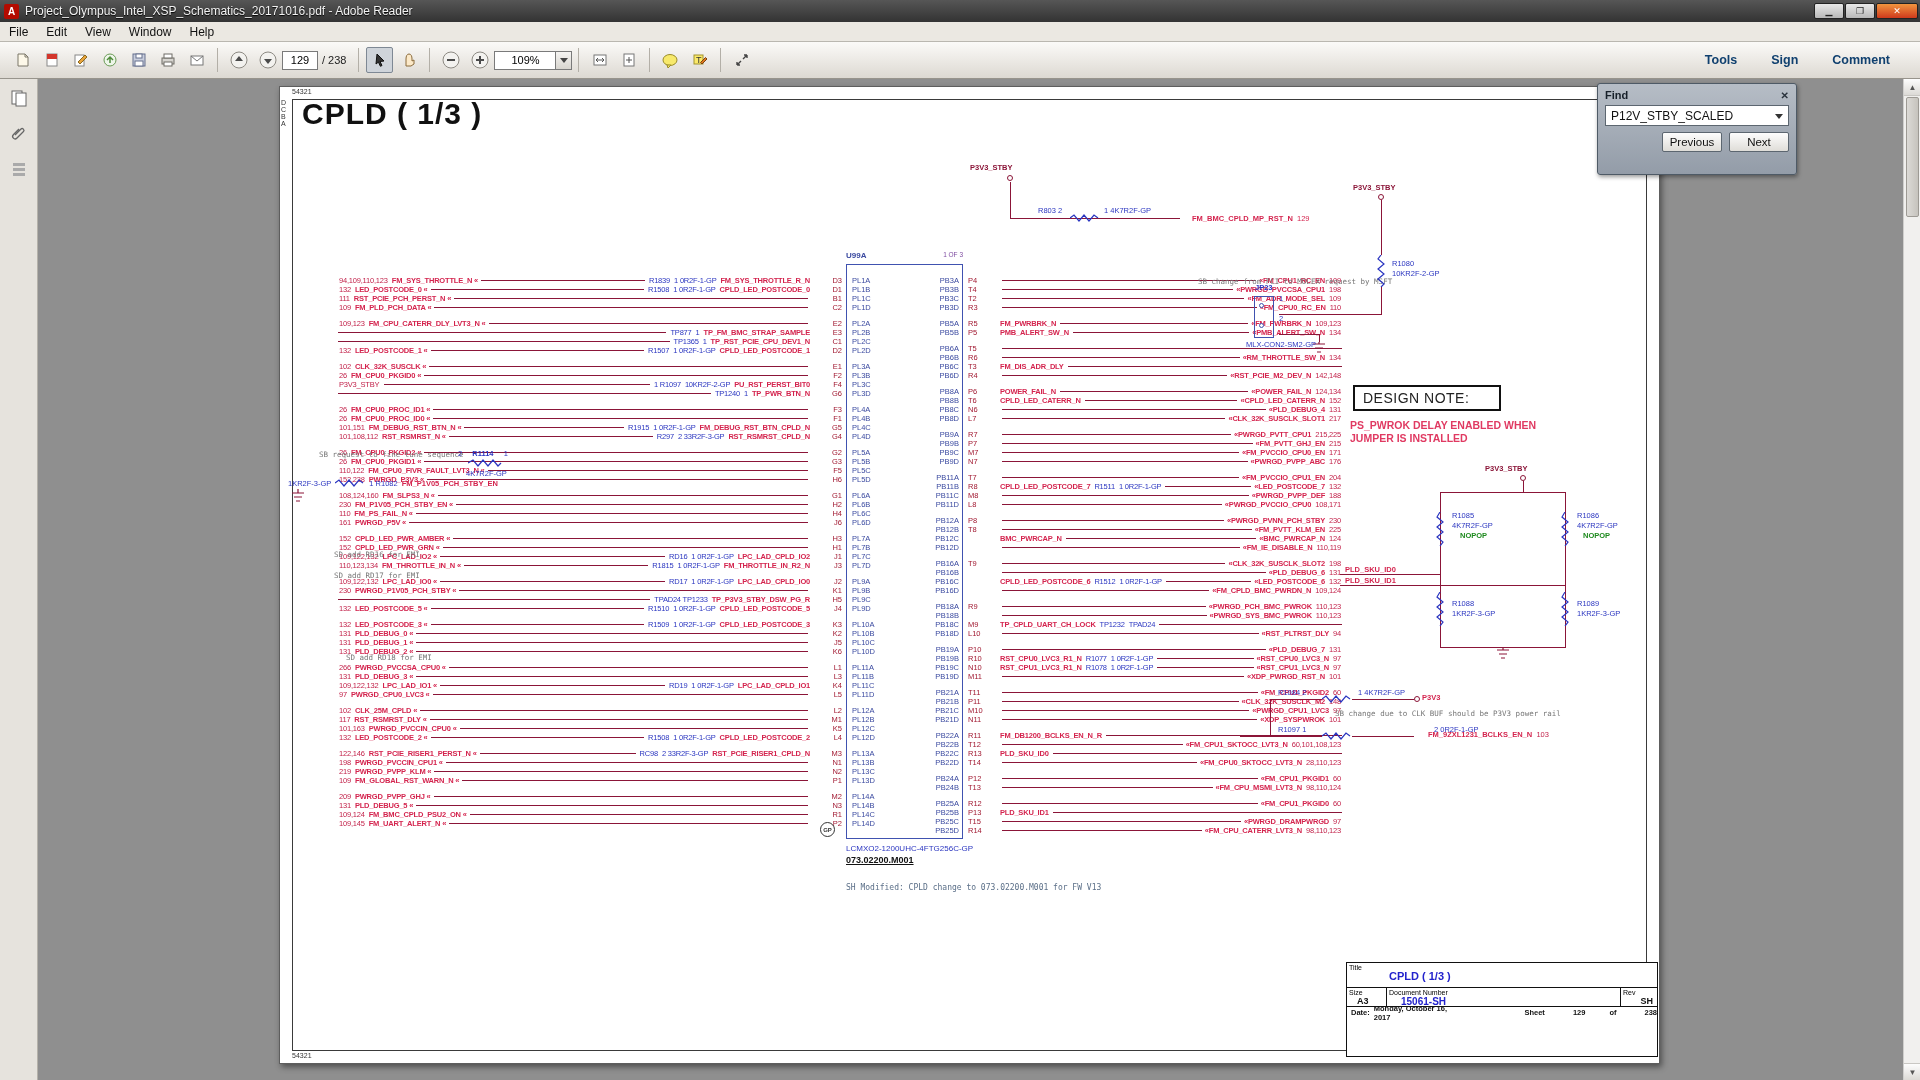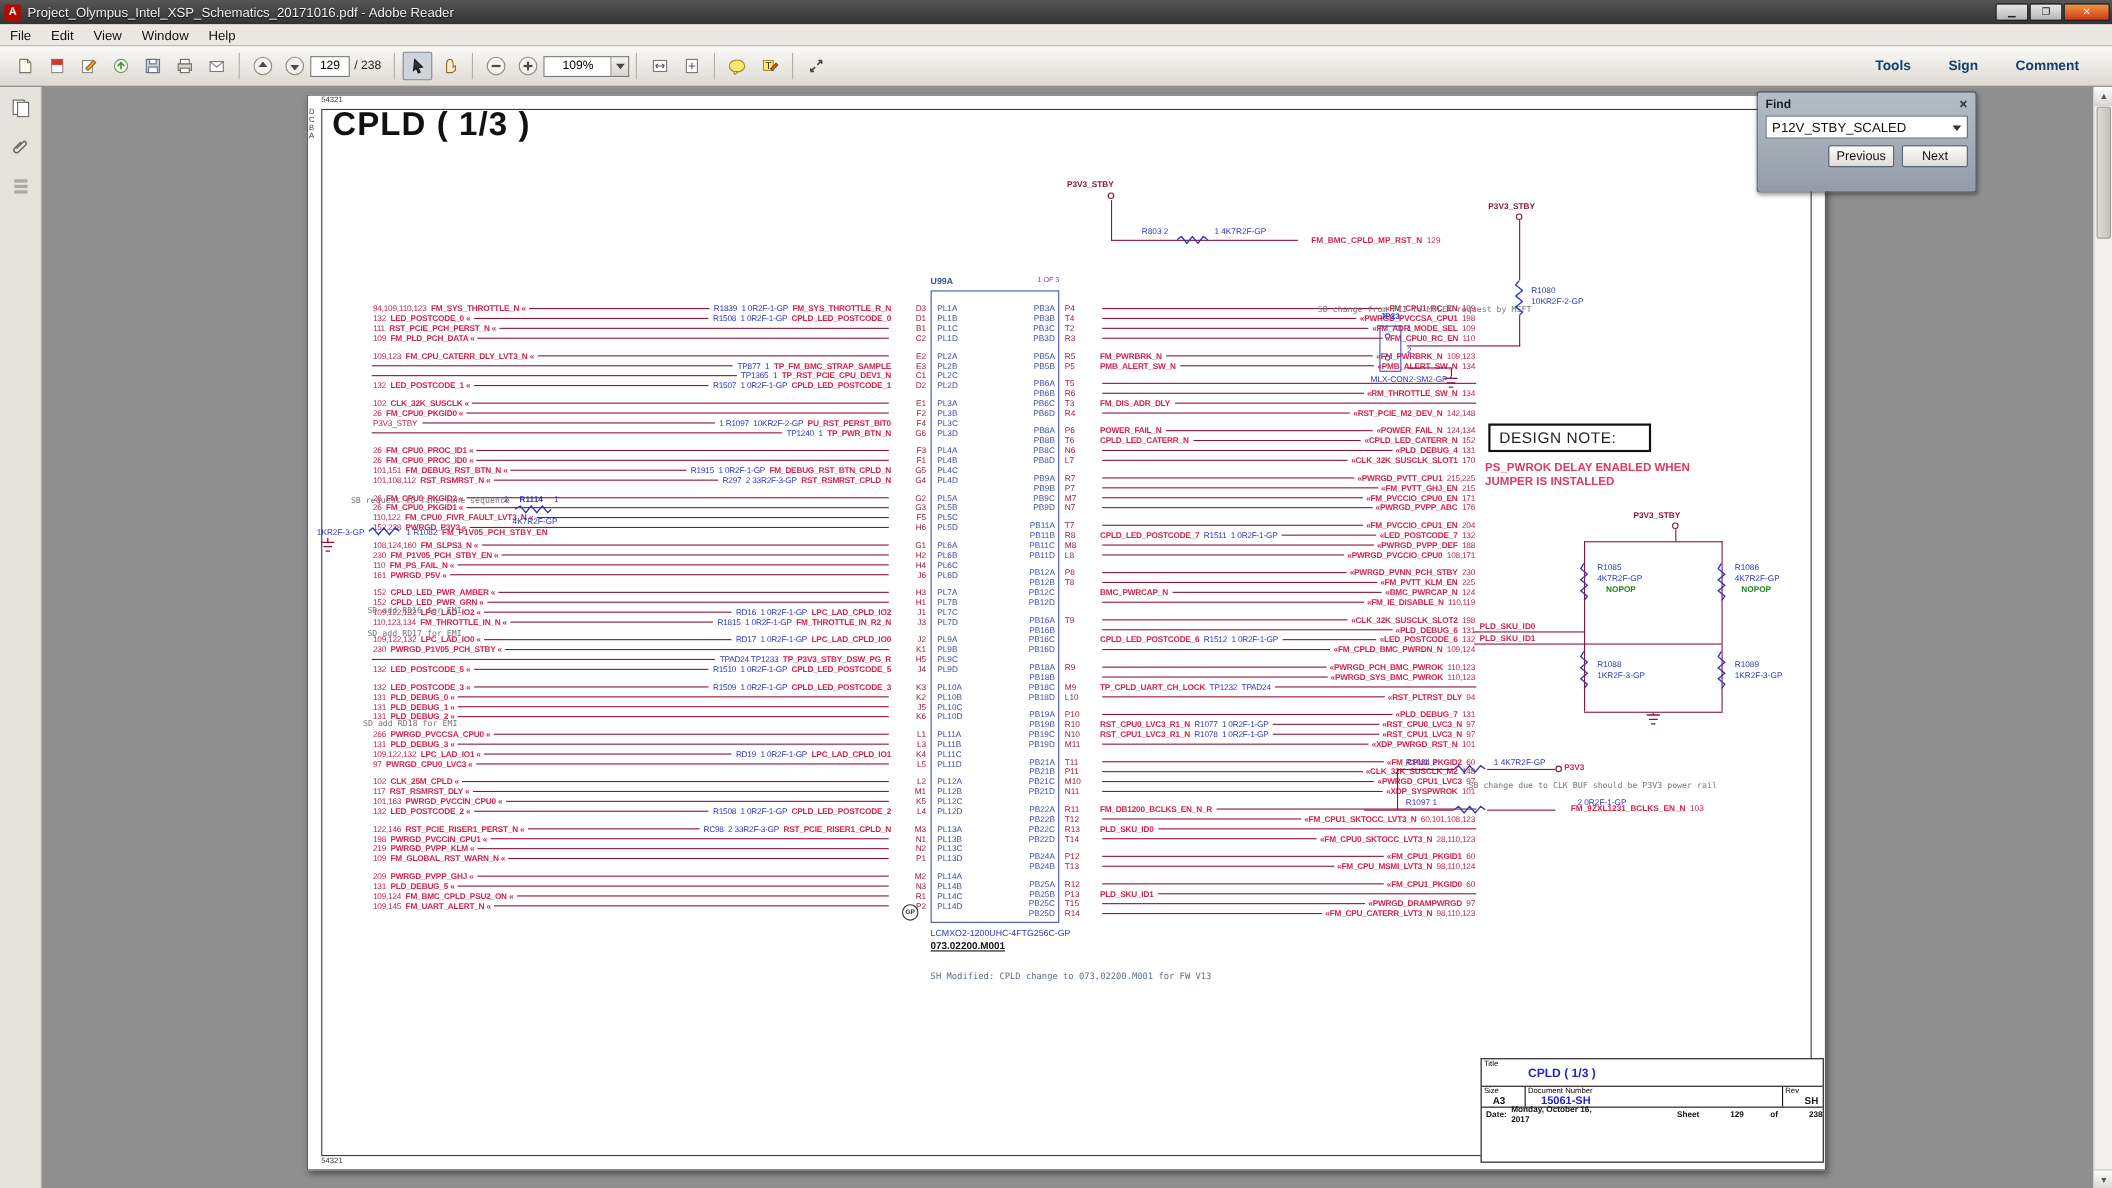--- a/index.html
+++ b/index.html
@@ -1294,21 +1294,21 @@
               <div class="wire"></div>
               <span class="nm">PLD_DEBUG_4</span>
                 <span class="pg">131</span>
             </div>
           </div>
             <div style="display: contents;">
             <div class="nrow">
 
               <div class="wire"></div>
               <span class="nm">CLK_32K_SUSCLK_SLOT1</span>
-                <span class="pg">170</span>
+                <span class="pg">217</span>
             </div>
           </div>
           </div>
       </div>
         <div style="display: contents;">
         <div class="ngroup">
 
         <div style="display: contents;">
             <div class="nrow">
 
@@ -1664,21 +1664,21 @@
                 <span class="pg">98,110,123</span>
             </div>
           </div>
           </div>
       </div>
       </div>
 
     <div class="gnote" style="left:39px;top:363px;">SB request to fine tune sequence</div>
     <div class="gnote" style="left:54px;top:463px;">SD add RD16 for EMI</div>
     <div class="gnote" style="left:54px;top:484px;">SD add RD17 for EMI</div>
-    <div class="gnote" style="left:50px;top:566px;">SD add RD18 for EMI</div>
+    <div class="gnote" style="left:66px;top:566px;">SD add RD18 for EMI</div>
     <div class="gnote" style="left:918px;top:190px;">SB change from FCI to MOLEX request by MSFT</div>
     <div class="gnote" style="left:1055px;top:622px;">SB change due to CLK BUF should be P3V3 power rail</div>
 
     <div class="abs" style="left:178px;top:362px;font-size:7.5px;">
       <span class="blue">2</span>
       <span class="blue" style="margin:0 8px;font-weight:bold;">R1114</span>
       <span class="blue">1</span>
     </div>
     <svg class="abs" style="left:188px;top:372px;" width="34" height="9">
         <polyline points="0,4 5,1 10,7 15,1 20,7 25,1 30,7 33,4" fill="none" stroke="#2a35c0" stroke-width="1.2"></polyline>

